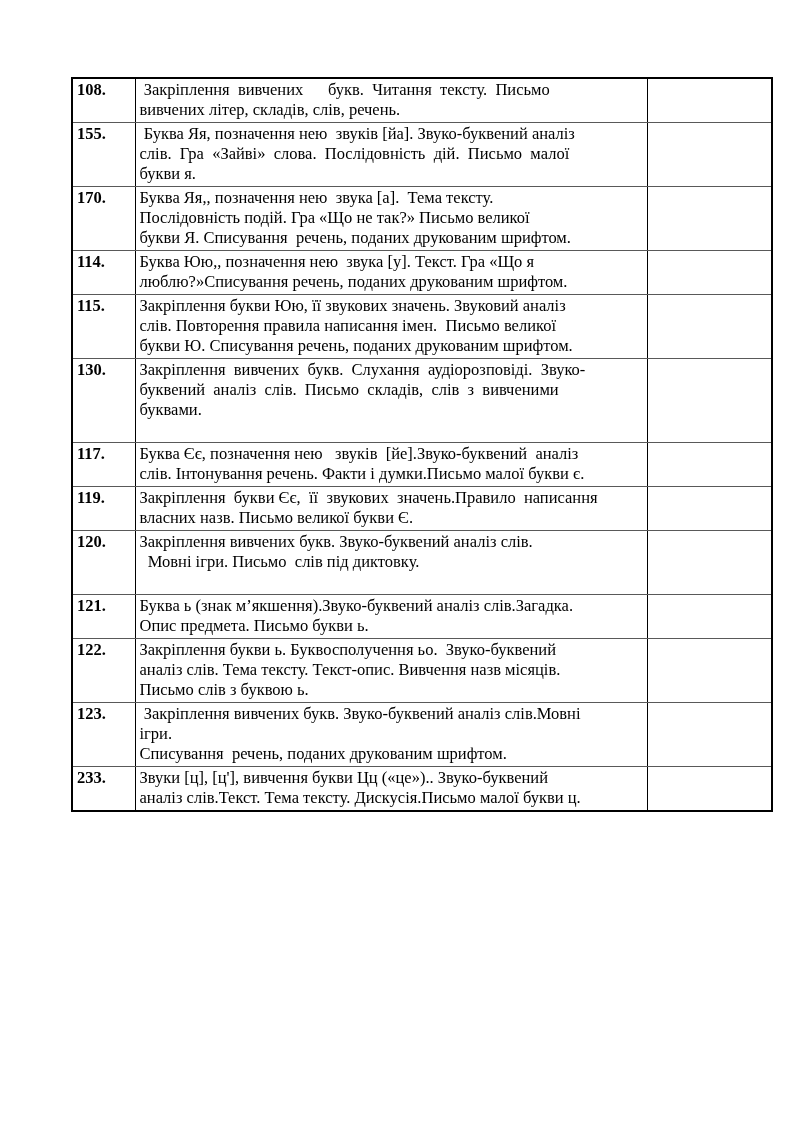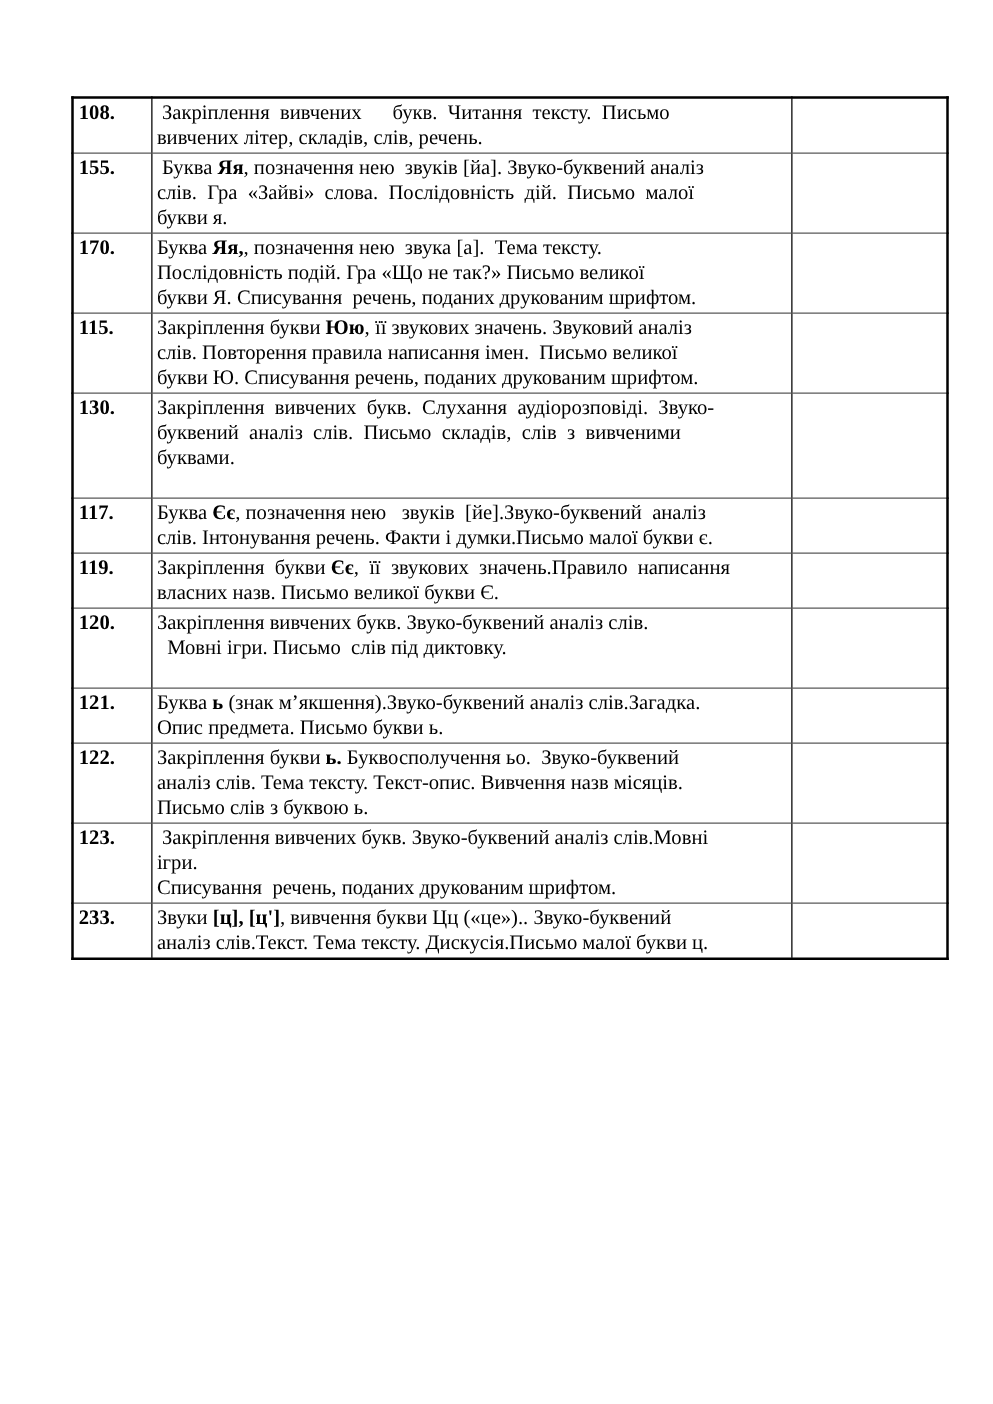--- a/index.html
+++ b/index.html
@@ -10,21 +10,21 @@
   body {
     width: 794px;
     height: 1123px;
     position: relative;
     font-family: "Liberation Serif", "DejaVu Serif", serif;
     color: #000000;
     overflow: hidden;
   }
   .page {
     position: absolute;
-    left: 57px;
+    left: 71px;
     top: 77px;
   }
   table.lessons {
     border-collapse: collapse;
     table-layout: fixed;
     width: 700px;
     border: 2px solid #000000;
   }
   table.lessons td {
     vertical-align: top;
@@ -38,21 +38,21 @@
     white-space: pre-wrap;
     overflow: hidden;
   }
   td.num {
     font-weight: bold;
     padding-left: 2px;
   }
   td.topic {}
   td.notes {}
   .b {
-    font-weight: bold;
+    font-weight: normal;
   }
 </style>
 </head>
 <body>
 
 <div class="page">
   <table class="lessons">
     <colgroup>
       <col style="width:63px">
       <col style="width:512px">
@@ -70,20 +70,26 @@
           <td class="topic"><span class=""> Буква </span><span class="b">Яя</span><span class="">, позначення нею  звуків [йа]. Звуко-буквений аналіз
 слів.  Гра  «Зайві»  слова.  Послідовність  дій.  Письмо  малої
 букви я.</span></td>
           <td class="notes"></td>
         </tr>
         <tr>
           <td class="num">170.</td>
           <td class="topic"><span class="">Буква </span><span class="b">Яя,</span><span class="">, позначення нею  звука [а].  Тема тексту.
 Послідовність подій. Гра «Що не так?» Письмо великої
 букви Я. Списування  речень, поданих друкованим шрифтом.</span></td>
+          <td class="notes"></td>
+        </tr>
+        <tr>
+          <td class="num">114.</td>
+          <td class="topic"><span class="">Буква </span><span class="b">Юю,</span><span class="">, позначення нею  звука [у]. Текст. Гра «Що я
+люблю?»Списування речень, поданих друкованим шрифтом.</span></td>
           <td class="notes"></td>
         </tr>
         <tr>
           <td class="num">115.</td>
           <td class="topic"><span class="">Закріплення букви </span><span class="b">Юю</span><span class="">, її звукових значень. Звуковий аналіз
 слів. Повторення правила написання імен.  Письмо великої
 букви Ю. Списування речень, поданих друкованим шрифтом.</span></td>
           <td class="notes"></td>
         </tr>
         <tr>

